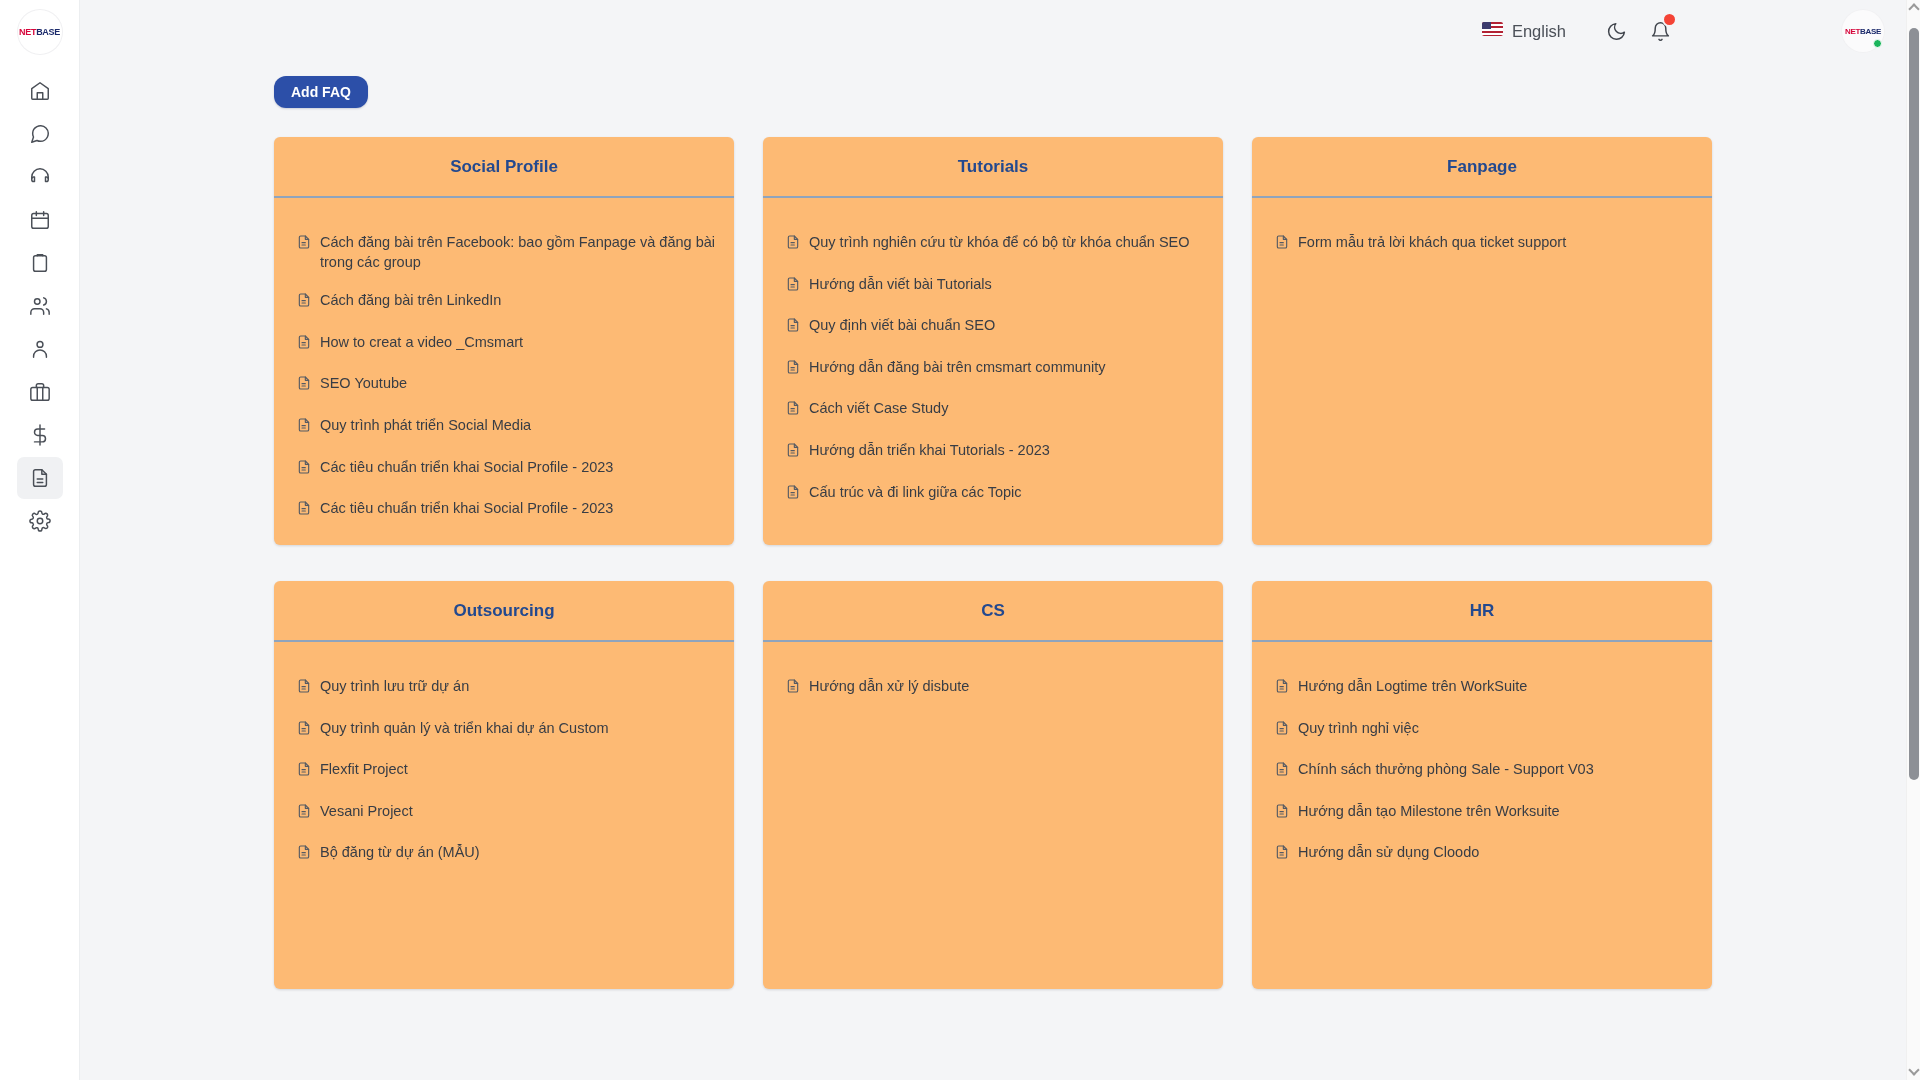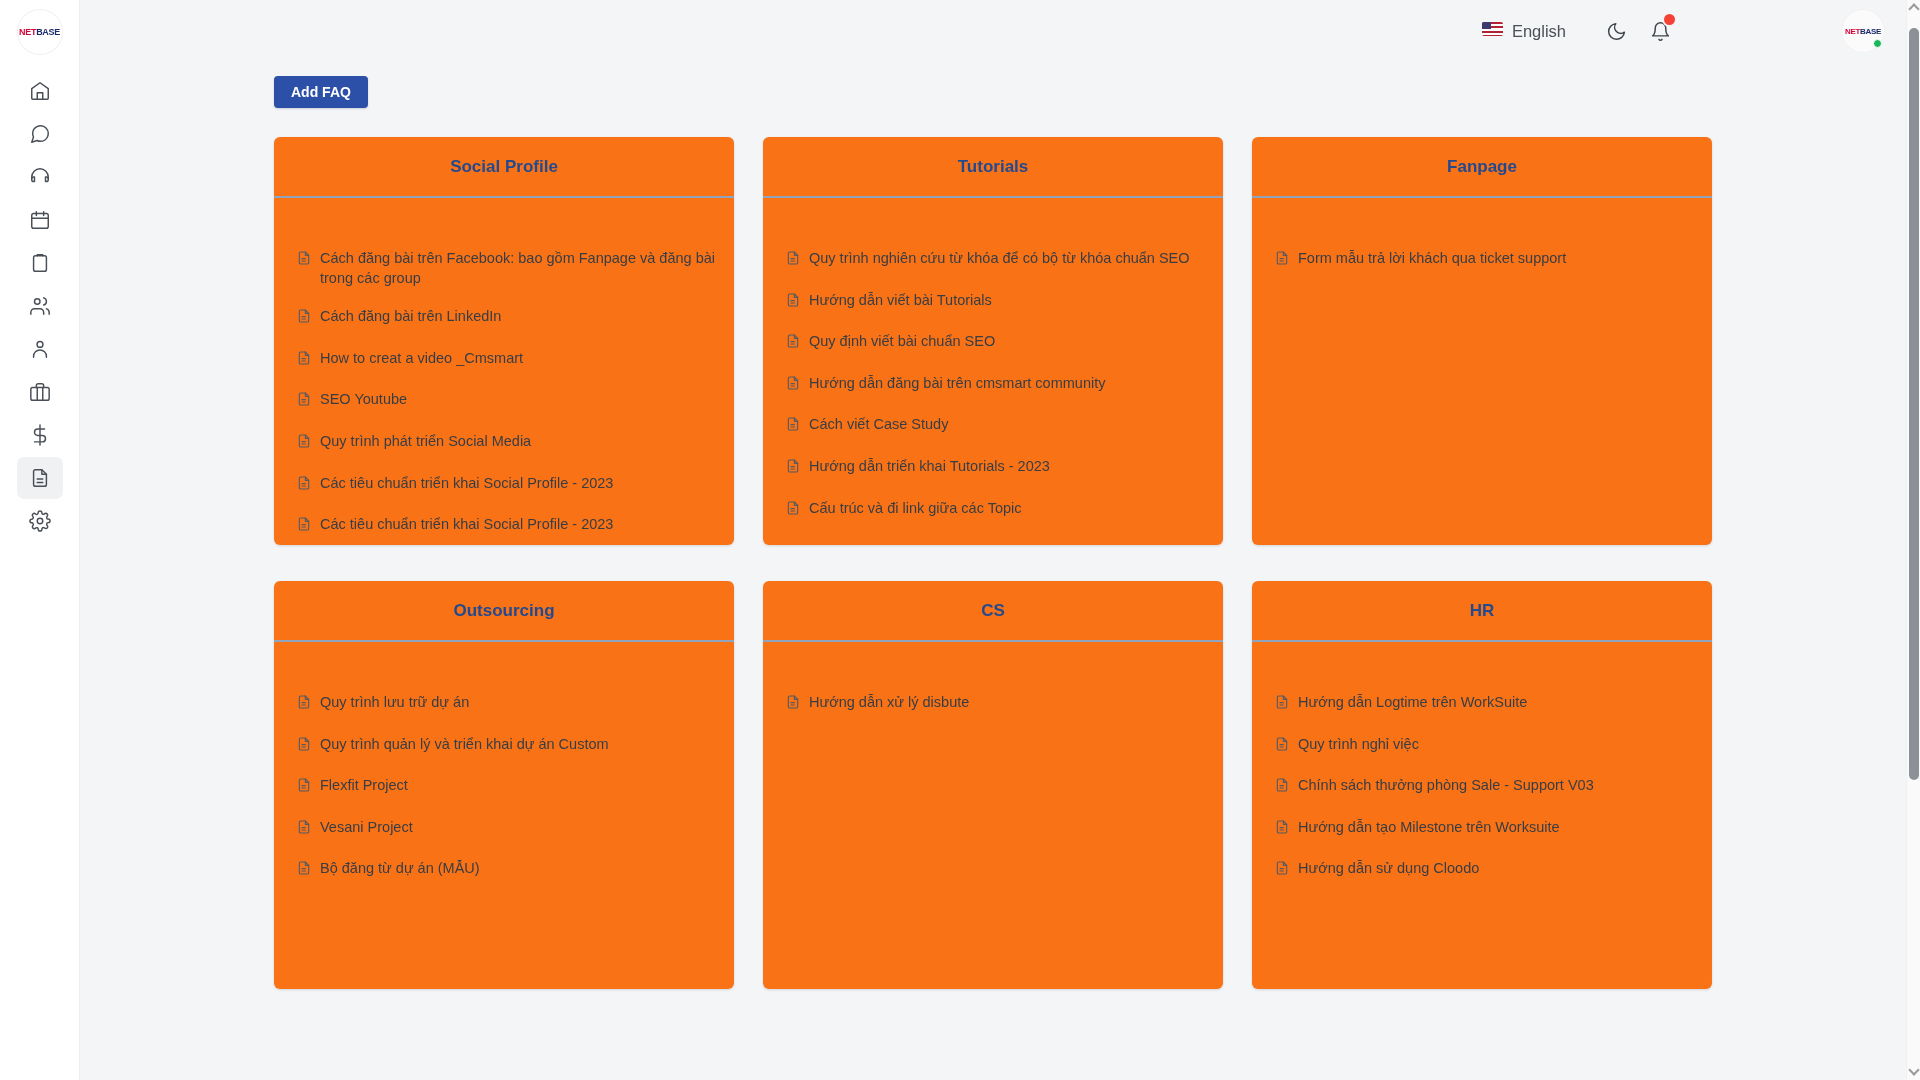--- a/index.html
+++ b/index.html
@@ -106,58 +106,57 @@
     position: absolute; right: 2px; bottom: 4px;
     width: 9px; height: 9px; border-radius: 50%;
     background: #1bb55c; border: 1.5px solid #ffffff;
   }
 
   
   .content { padding: 0 0 0 0; }
   .btn-row { padding-left: 194px; margin-top: 14px; }
   .btn-primary {
     background: #2c4fa8; color: #ffffff;
-    border: none; border-radius: 4px;
+    border: none; border-radius: 12px;
     padding: 0 17px; height: 32px;
     font-size: 14px; font-weight: bold;
     font-family: "Liberation Sans", sans-serif;
     cursor: pointer;
     box-shadow: 0 1px 2px rgba(20,30,70,0.18);
   }
 
   .grid {
     display: grid;
     grid-template-columns: repeat(3, 460px);
     column-gap: 29px;
     row-gap: 36px;
     padding-left: 194px;
     margin-top: 29px;
   }
 
   .card {
-    background: #f97316;
+    background: #fdba74;
     border-radius: 6px;
     box-shadow: 0 1px 3px rgba(16,24,40,0.09), 0 1px 2px rgba(16,24,40,0.05);
     height: 408px;
     display: flex; flex-direction: column;
     overflow: hidden;
   }
   .card-header {
     height: 61px; flex: 0 0 61px;
     display: flex; align-items: center; justify-content: center;
     border-bottom: 2px solid #8fa4bd;
   }
   .card-title {
     font-size: 17px; font-weight: bold; color: #23498f;
   }
   .card-body {
     flex: 1;
     overflow-y: auto;
     padding: 35px 9px 12px 22px;
-    margin-top: 16px;
   }
   
   .card-body::-webkit-scrollbar { width: 9px; }
   .card-body::-webkit-scrollbar-track { background: #ffffff; }
   .card-body::-webkit-scrollbar-thumb {
     background: #d7d9dc; border-radius: 5px;
   }
   .card-body.scroll-dark::-webkit-scrollbar-thumb { background: #8d9096; }
 
   .faq-item {

